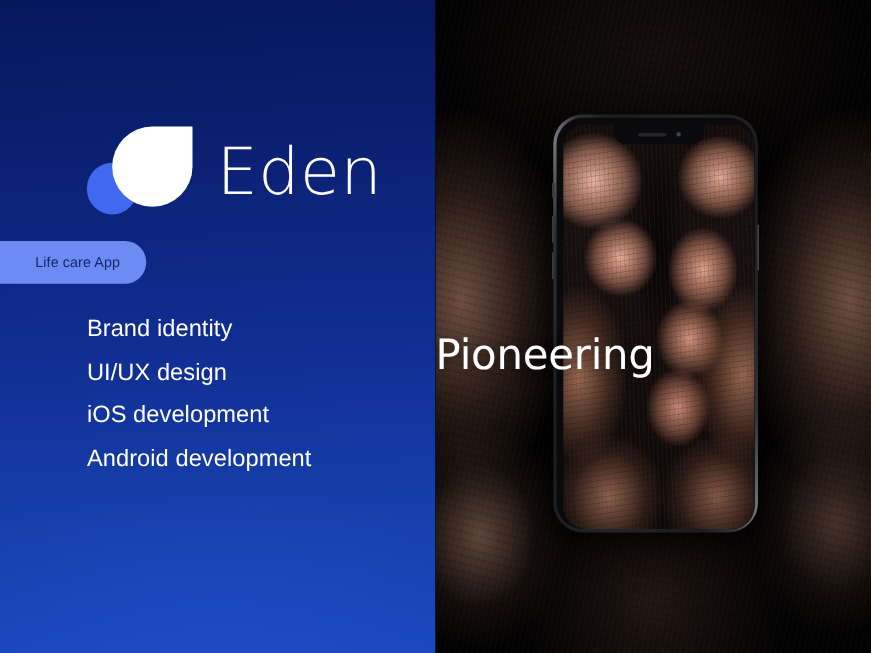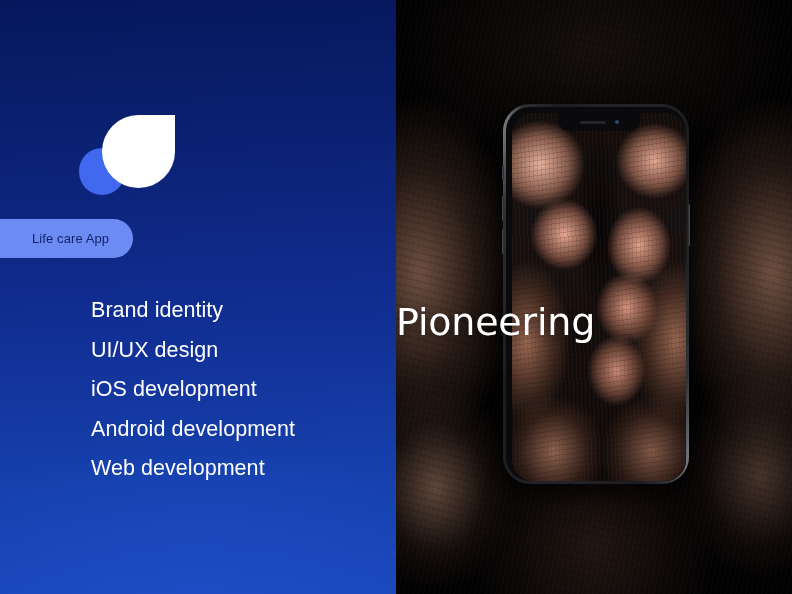--- a/index.html
+++ b/index.html
@@ -105,21 +105,21 @@
     white-space: nowrap;
   }
 
   
   #services-list {
     position: absolute;
     left: 79px;
     top: 279px;
     z-index: 3;
     list-style: none;
-    margin: 12px;
+    margin: 0;
     padding: 0;
   }
   .service-item {
     color: #ffffff;
     font-size: 21.5px;
     line-height: 39.5px;
     letter-spacing: 0.05px;
     white-space: nowrap;
   }
 
@@ -280,32 +280,32 @@
 
 <div id="slide">
 
   <section id="left-panel">
 
     <div id="logo-lockup">
       <div id="logo-mark">
         <span class="drop" id="logo-drop-blue"></span>
         <span class="drop" id="logo-drop-white"></span>
       </div>
+      <div id="logo-wordmark">Eden</div>
     </div>
 
     <div id="tag-pill">
       <span id="tag-pill-label">Life care App</span>
     </div>
 
     <ul id="services-list">
       <li class="service-item">Brand identity</li>
       <li class="service-item">UI/UX design</li>
       <li class="service-item">iOS development</li>
       <li class="service-item">Android development</li>
-      <li class="service-item">Web development</li>
     </ul>
 
   </section>
 
   <section id="right-panel">
 
     <div id="photo-backdrop"></div>
 
     <div id="phone-mockup">
       <div id="phone-frame-inner">

